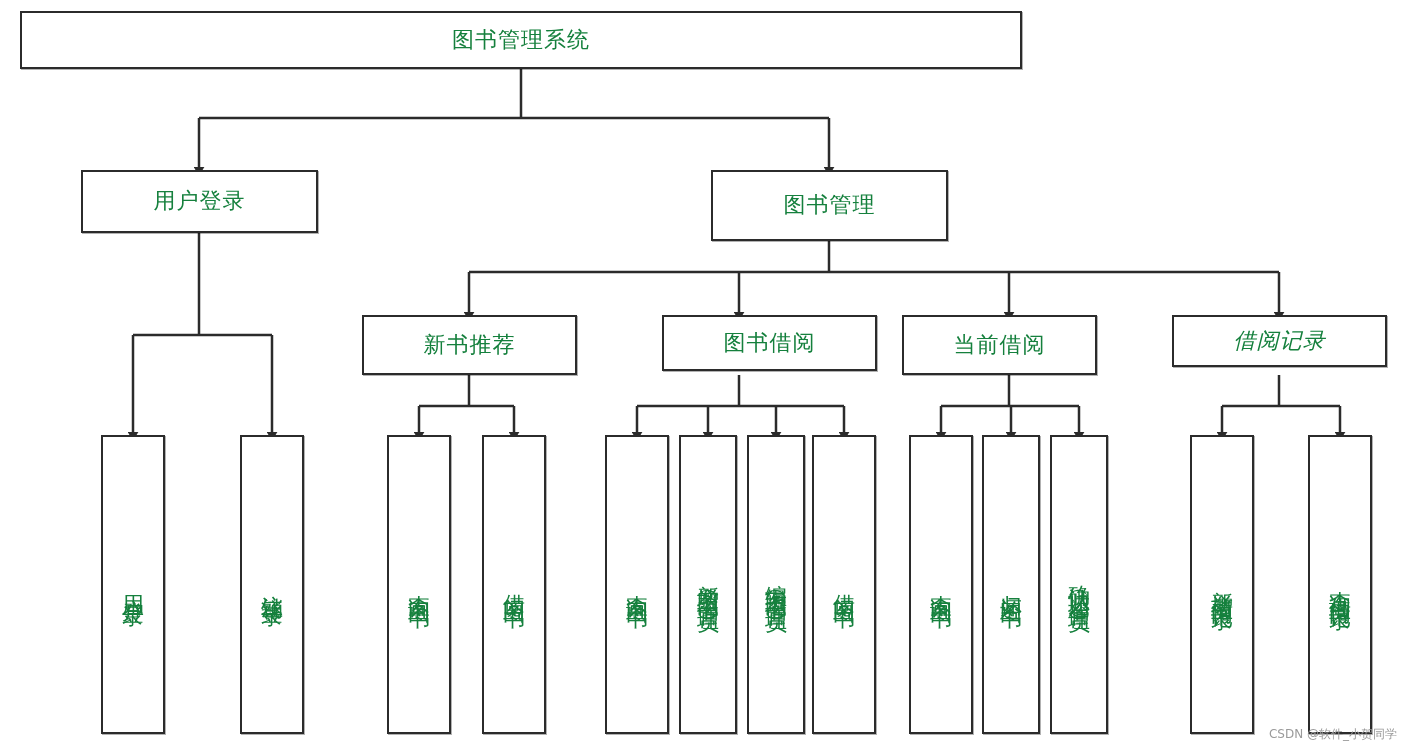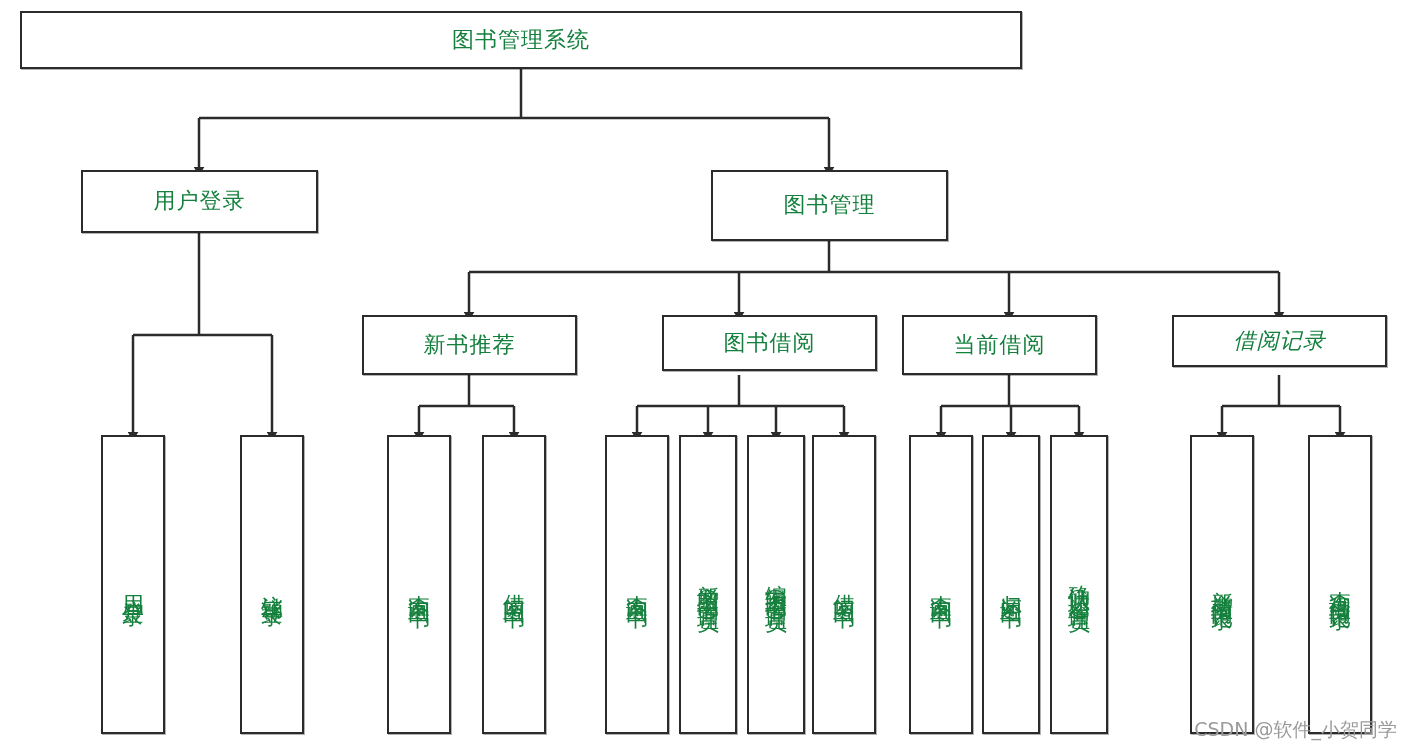--- a/index.html
+++ b/index.html
@@ -50,21 +50,21 @@
     line-height: 1.1;
     padding-top: 4px;
     padding-bottom: 4px;
     align-items: center;
     justify-content: center;
   }
   .watermark {
     position: absolute;
     right: 8px;
     bottom: 4px;
-    font-size: 19px;
+    font-size: 12px;
     color: #9a9a9a;
     white-space: nowrap;
     z-index: 5;
     font-family: "DejaVu Sans", "Liberation Sans", sans-serif;
   }
 </style>
 </head>
 <body>
 
 <div id="canvas">

